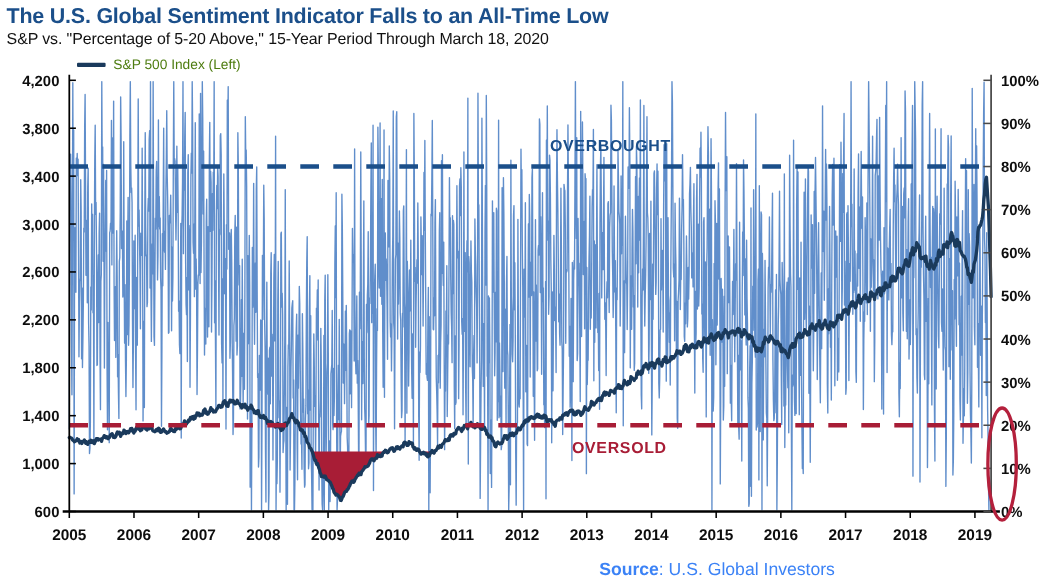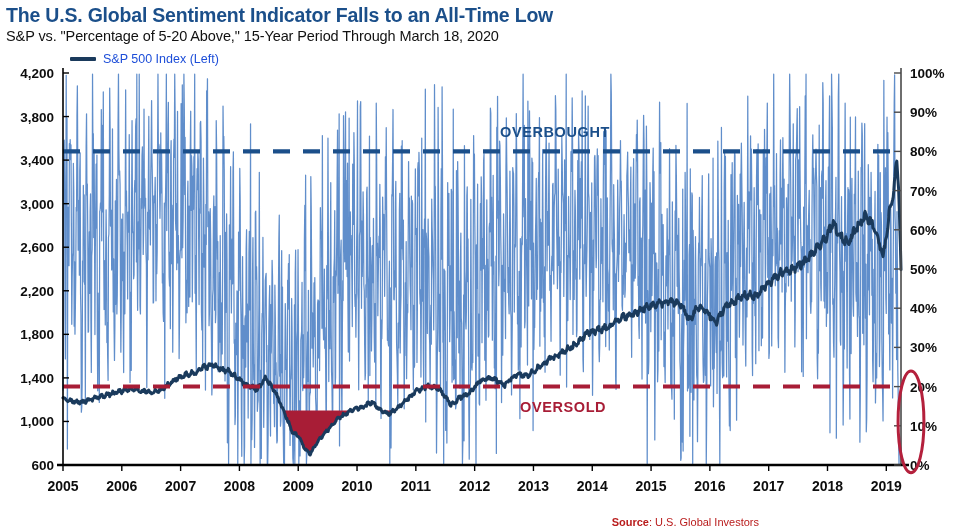--- a/index.html
+++ b/index.html
@@ -45,21 +45,21 @@
 
   
   #legend {
     position: absolute;
     left: 70px;
     top: 52px;
     display: flex;
     align-items: center;
     gap: 34px;
     font-size: 12.5px;
-    color: #1d4ed8;
+    color: #4d7c0f;
     white-space: nowrap;
   }
   .legend-item {
     display: flex;
     align-items: center;
     gap: 7px;
   }
   .legend-swatch {
     display: inline-block;
     width: 26px;
@@ -96,22 +96,22 @@
     font-size: 14.5px;
     font-weight: bold;
     letter-spacing: 0.6px;
   }
 
   
   #source-note {
     position: absolute;
     right: 6px;
     bottom: 4px;
-    font-size: 11px;
-    color: #b91c1c;
+    font-size: 16px;
+    color: #3b82f6;
     white-space: nowrap;
     margin-top: 44px;
   }
   #source-note b { font-weight: bold; }
 </style>
 </head>
 <body>
 
 <div id="page">
 

